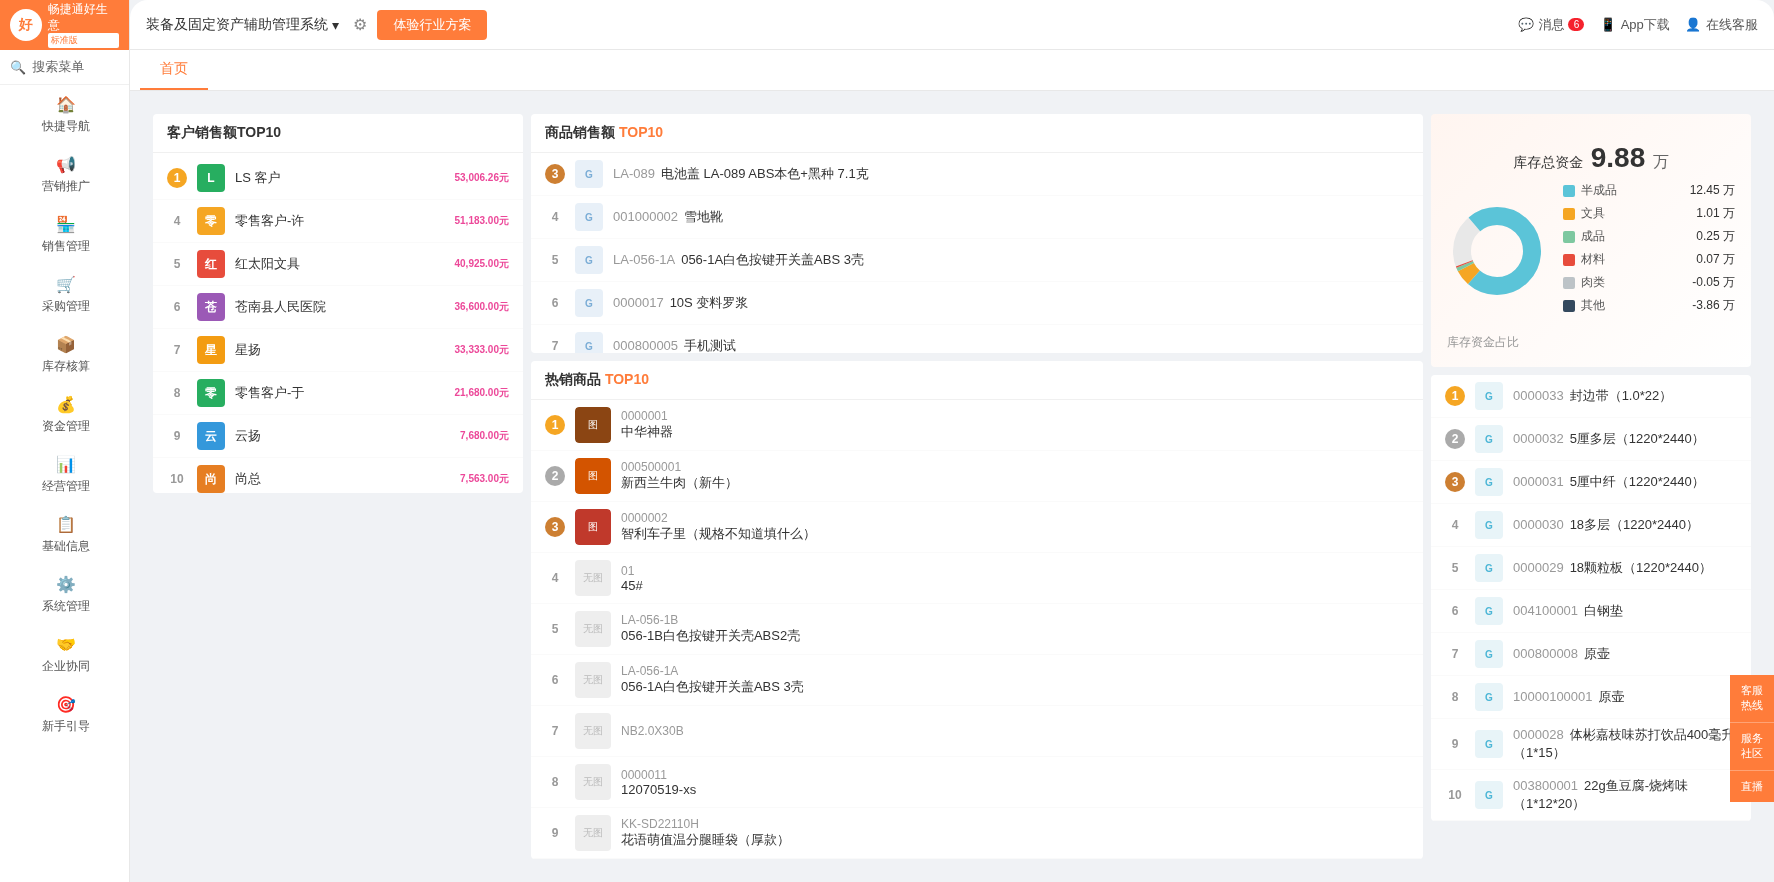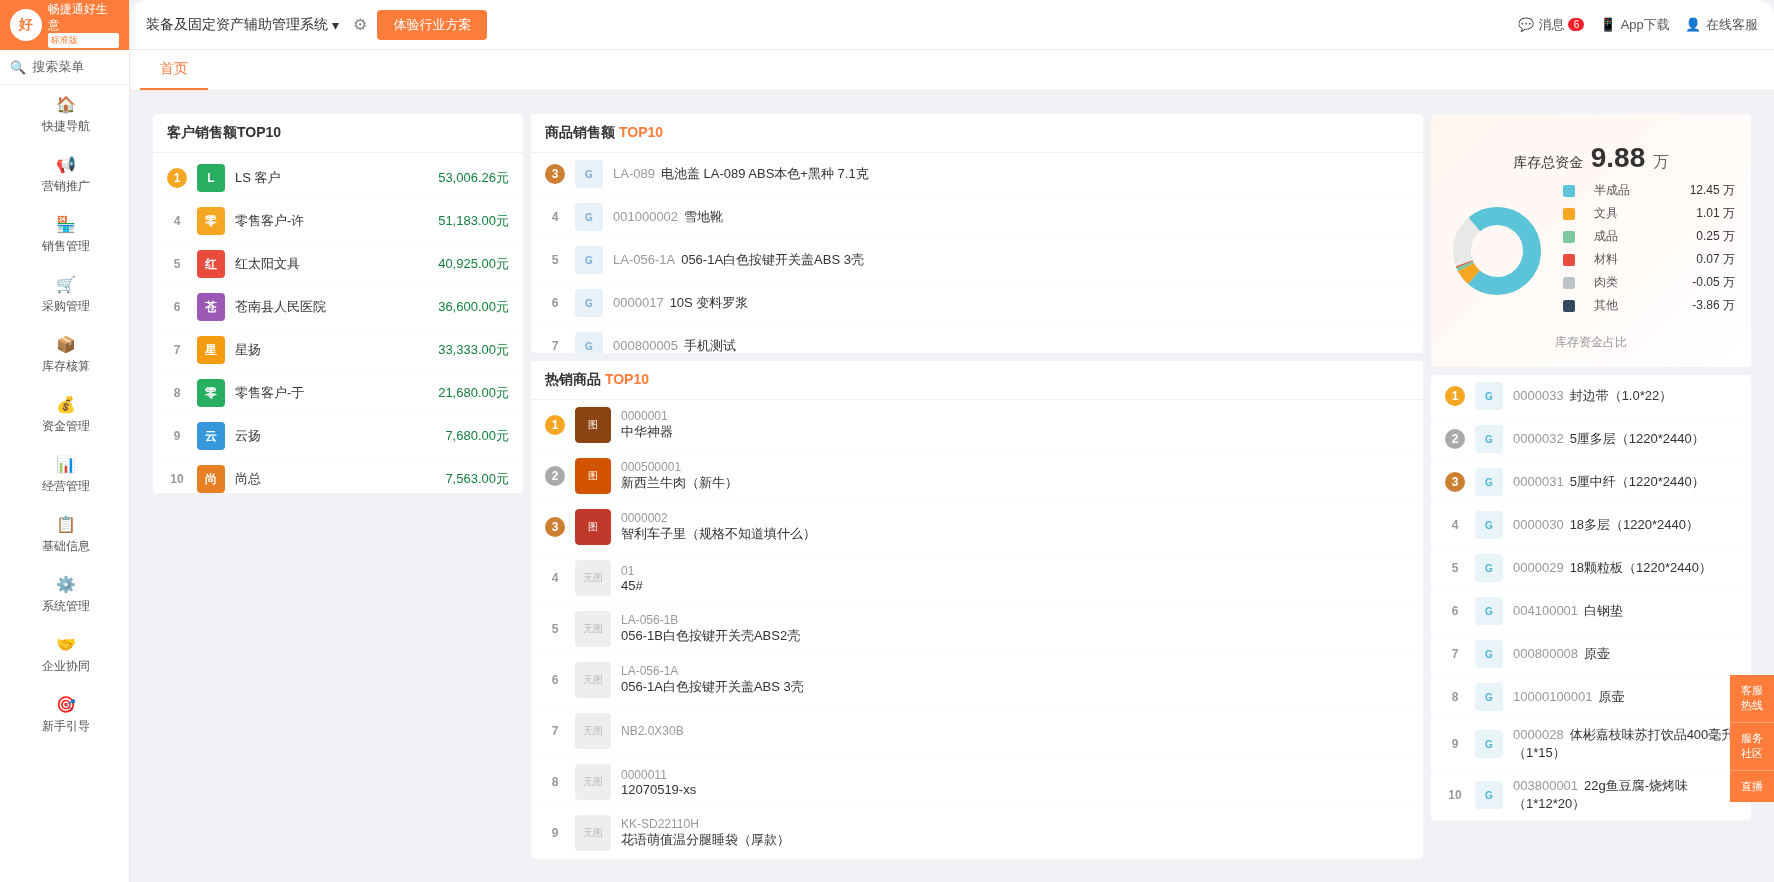--- a/index.html
+++ b/index.html
@@ -173,21 +173,21 @@
     .rank-num.silver { background: #aaa; }
     .rank-num.bronze { background: #cd7f32; }
     .rank-num.normal { background: transparent; color: #999; }
 
     .rank-avatar {
       width: 28px; height: 28px; border-radius: 4px;
       display: flex; align-items: center; justify-content: center;
       font-size: 12px; color: #fff; font-weight: bold; flex-shrink: 0;
     }
     .rank-name { flex: 1; font-size: 13px; color: #333; }
-    .rank-value { font-size: 13px; color: #15803d; font-weight: 400; }
+    .rank-value { font-size: 10px; color: #ec4899; font-weight: 700; }
     .hot-item {
       display: flex; align-items: center;
       padding: 7px 14px;
       gap: 10px;
       border-bottom: 1px solid #fafafa;
     }
     .hot-img {
       width: 36px; height: 36px; border-radius: 4px;
       background: #eee; flex-shrink: 0;
       display: flex; align-items: center; justify-content: center;
@@ -204,27 +204,27 @@
       padding: 16px;
     }
 
     .donut-container {
       display: flex; align-items: center; gap: 16px;
       padding: 8px 0;
     }
     .donut-svg { flex-shrink: 0; }
     .donut-legend { flex: 1; }
     .legend-item {
-      display: flex; align-items: center; gap: 19px;
+      display: flex; align-items: center; gap: 6px;
       font-size: 12px; margin-bottom: 6px;
     }
     .legend-color { width: 12px; height: 12px; border-radius: 2px; flex-shrink: 0; }
     .legend-label { flex: 1; color: #555; }
     .legend-value { color: #333; font-weight: 500; }
-    .inventory-footer { text-align: center; font-size: 12px; color: #999; margin-top: 6px; }
+    .inventory-footer { text-align: left; font-size: 12px; color: #999; margin-top: 6px; }
     .new-product-item {
       display: flex; align-items: center;
       padding: 7px 14px;
       gap: 10px;
       border-bottom: 1px solid #fafafa;
     }
     .new-rank-num {
       width: 20px; height: 20px; border-radius: 50%;
       display: flex; align-items: center; justify-content: center;
       font-size: 12px; font-weight: bold;

